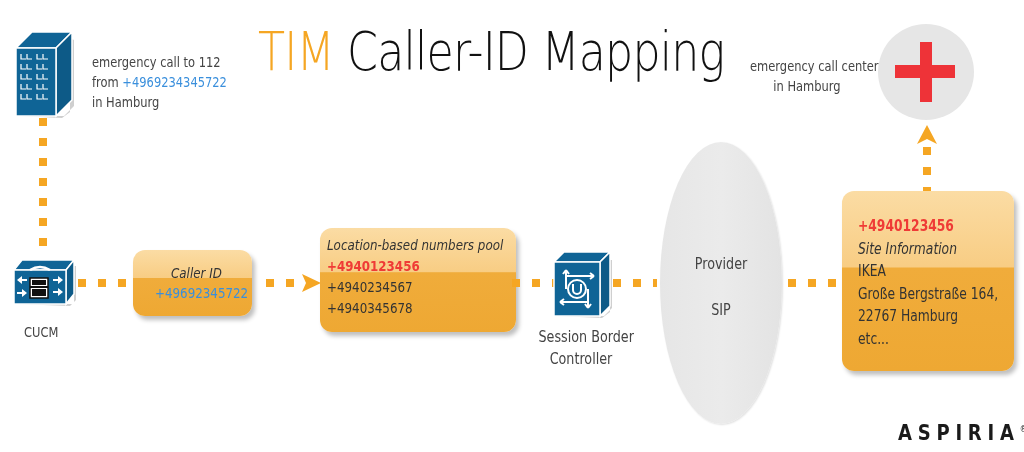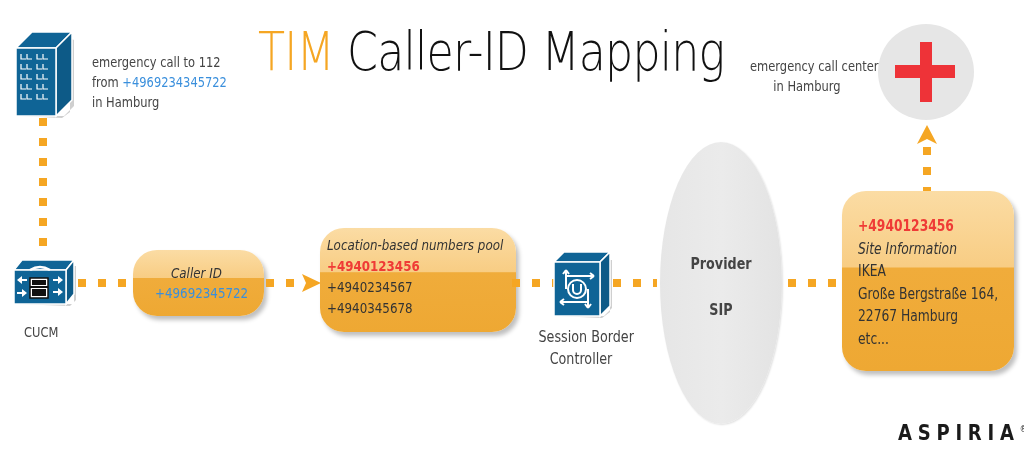--- a/index.html
+++ b/index.html
@@ -10,28 +10,28 @@
              letter-spacing:-1px; color:#111; transform:scaleX(0.82); transform-origin:left top; white-space:nowrap; }
     .title .accent { color:#f5a623; }
     .lbl { font-size:13.5px; color:#444; line-height:20px; font-family:"DejaVu Sans", sans-serif;
            transform:scaleX(0.85); transform-origin:left top; white-space:nowrap; }
     .blue { color:#3a8fdc; }
     .red { color:#ef3b36; font-weight:bold; }
     .dot-h { height:8px; background-image:linear-gradient(to right, #f5a623 0 8px, transparent 8px 20px);
              background-size:20px 8px; background-repeat:repeat-x; }
     .dot-v { width:8px; background-image:linear-gradient(to bottom, #f5a623 0 8px, transparent 8px 20px);
              background-size:8px 20px; background-repeat:repeat-y; }
-    .box { border-radius:24px; background:linear-gradient(to bottom, #fbdca4 0%, #f8cd84 42%, #f0ac3b 43%, #eea833 100%);
+    .box { border-radius:12px; background:linear-gradient(to bottom, #fbdca4 0%, #f8cd84 42%, #f0ac3b 43%, #eea833 100%);
            box-shadow:3px 4px 4px rgba(0,0,0,0.25); }
     .boxtext { font-family:"DejaVu Sans", sans-serif; font-size:14.5px; line-height:21px; color:#333;
                transform:scaleX(0.82); transform-origin:left top; white-space:nowrap; }
     .italic { font-style:italic; }
     .cube { position:absolute; }
     .ellipse { border-radius:50%; background:linear-gradient(to right, #e6e6e6, #ebebeb 50%, #e3e3e3);
-               box-shadow:1px 1px 2px rgba(0,0,0,0.12);font-weight:bold; }
+               box-shadow:1px 1px 2px rgba(0,0,0,0.12); }
     .centered { text-align:center; transform:scaleX(0.85); transform-origin:center top; }
     .logo { font-family:"DejaVu Sans", sans-serif; font-weight:bold; font-size:22px; letter-spacing:7px; color:#1a1a1a; }
   </style>
 </head>
 <body>
 
 <div class="abs title"><span class="accent">TIM</span> <span>Caller-ID Mapping</span></div>
 
 <svg class="cube" style="left:14px;top:30px" width="62" height="90" viewBox="0 0 62 90">
   <polygon points="4,86 50,86 60,76 60,10 56,8 56,82 48,88" fill="#cfcfcf"></polygon>
@@ -65,21 +65,21 @@
   <line x1="18" y1="29" x2="36" y2="29" stroke="#111" stroke-width="2"></line>
   <rect x="20" y="22" width="14" height="5" fill="#111"></rect>
   <rect x="20" y="31" width="14" height="7" fill="#111"></rect>
   <path d="M5,22 l5,-4 v3 h5 v2 h-5 v3 z M5,34 h5 v-3 l5,4 -5,4 v-3 h-5z" fill="#fff"></path>
   <path d="M51,22 l-5,-4 v3 h-5 v2 h5 v3 z M51,34 l-5,-4 v3 h-5 v2 h5 v3 z" fill="#fff"></path>
 </svg>
 <div class="abs lbl" style="left:24px;top:322px">CUCM</div>
 
 <div class="abs dot-h" style="left:78px;top:279px;width:56px"></div>
 
-<div class="abs box" style="left:133px;top:250px;width:131px;height:66px">
+<div class="abs box" style="left:133px;top:250px;width:119px;height:66px">
   <div class="boxtext italic" style="position:absolute;left:38px;top:13px">Caller ID</div>
   <div class="boxtext blue" style="position:absolute;left:22px;top:33px;color:#3a8fdc">+49692345722</div>
 </div>
 
 <div class="abs dot-h" style="left:266px;top:279px;width:36px"></div>
 <svg class="abs" style="left:300px;top:272px" width="22" height="22" viewBox="0 0 22 22">
   <polygon points="2,2 21,11 2,20 6,11" fill="#f5a623"></polygon>
 </svg>
 
 <div class="abs box" style="left:320px;top:228px;width:196px;height:104px">

